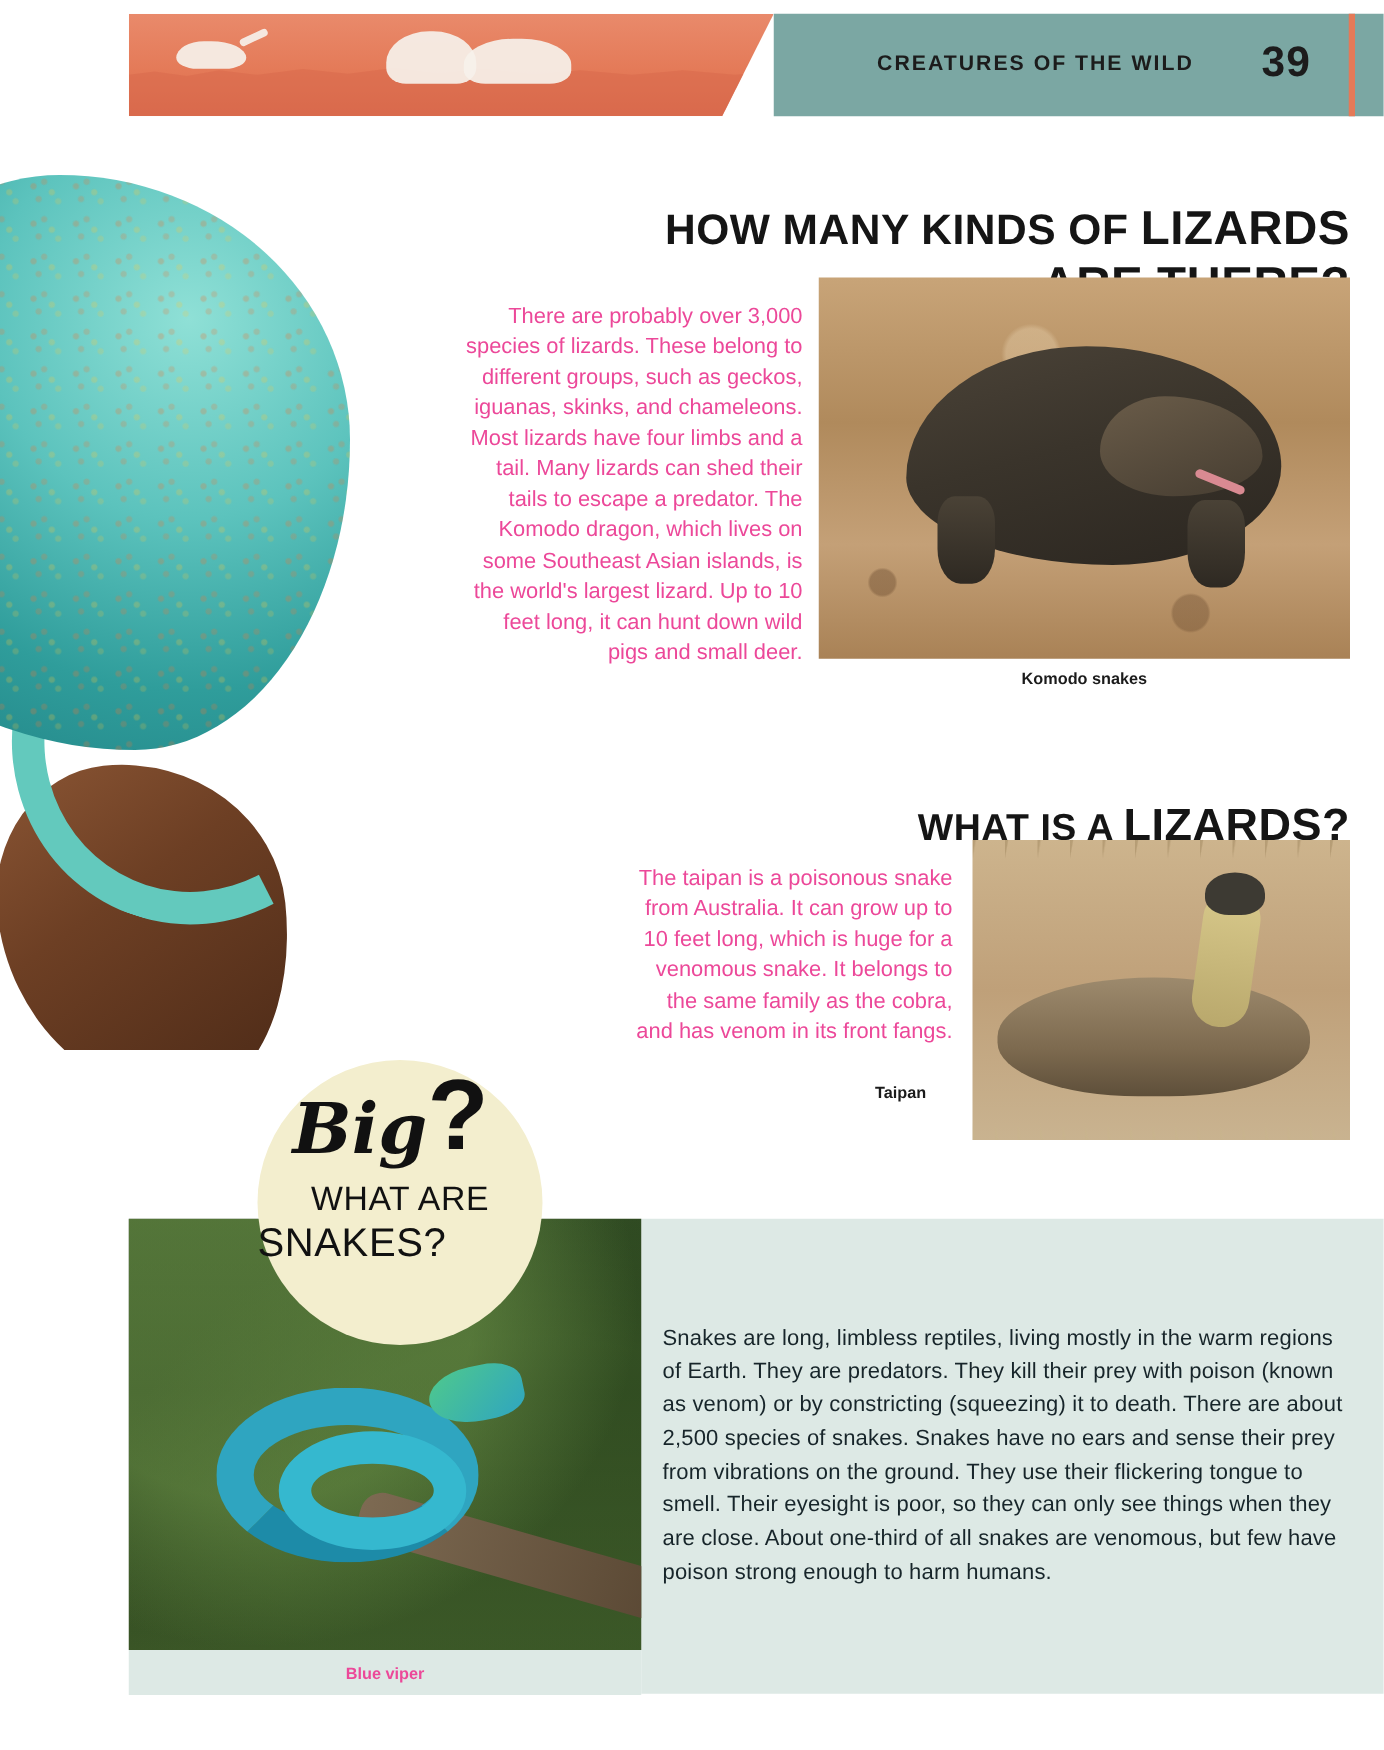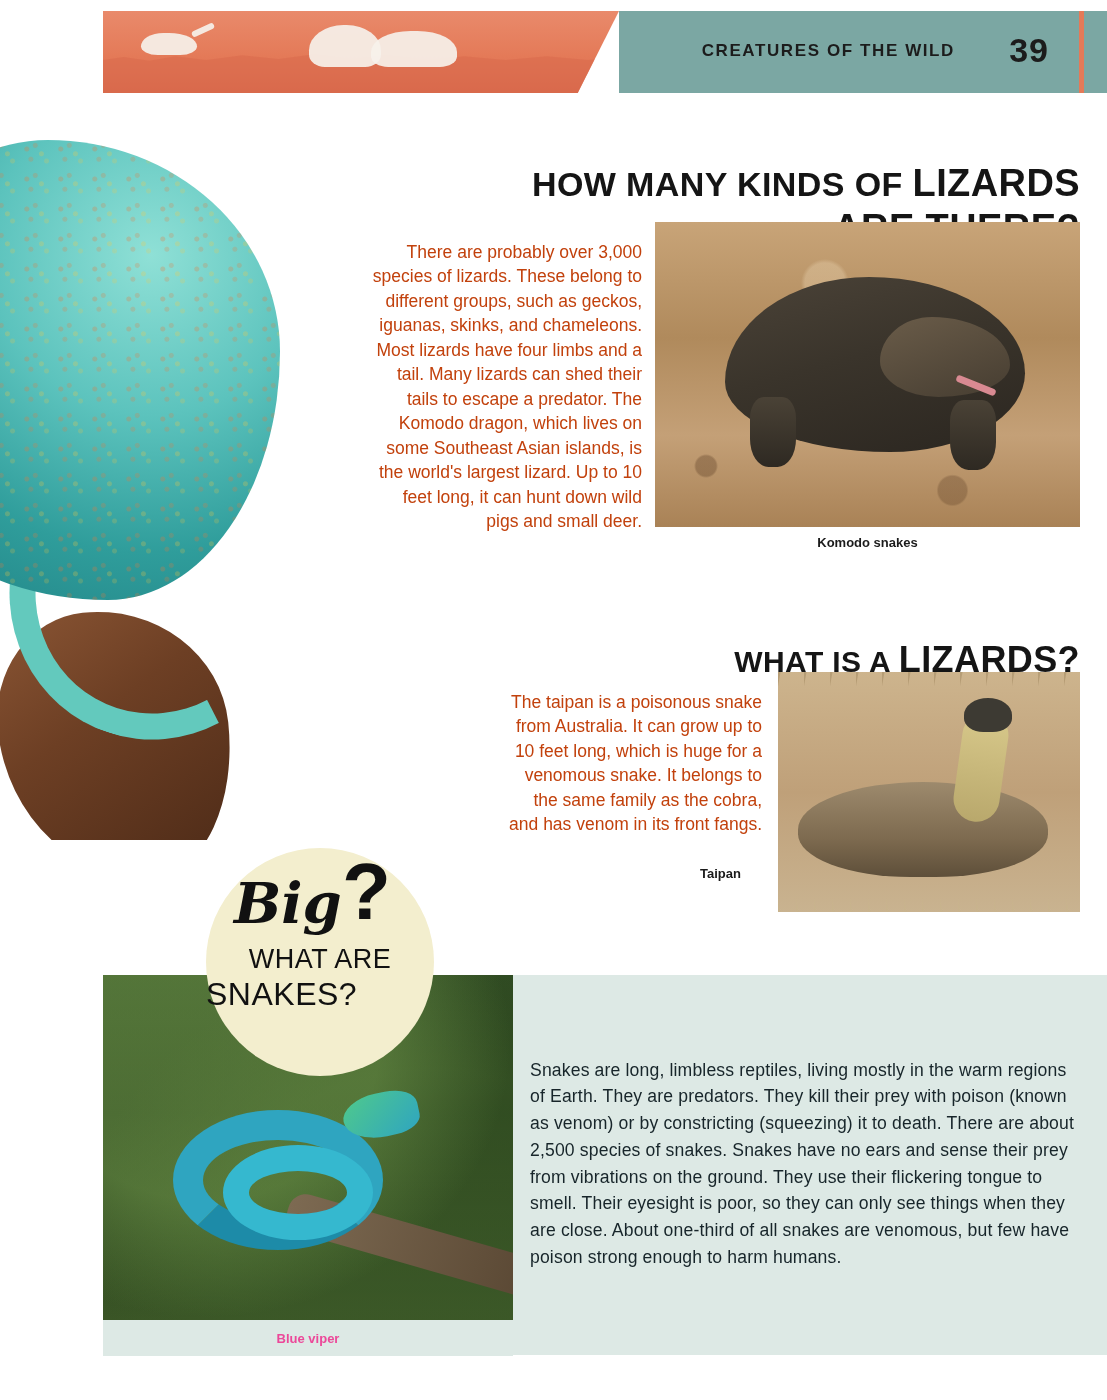--- a/index.html
+++ b/index.html
@@ -136,21 +136,21 @@
     text-align: right;
     font-size: 34px;
     line-height: 1.18;
   }
   #lizards-heading .heavy { font-size: 38px; }
 
   .body-text {
     position: absolute;
     font-size: 17.5px;
     line-height: 1.40;
-    color: #c2410c;
+    color: #ec4899;
     text-align: right;
   }
   #lizards-text {
     left: 370px; top: 222px;
     width: 272px;
   }
 
   .photo-frame { position: absolute; overflow: hidden; }
   .caption {
     position: absolute;

